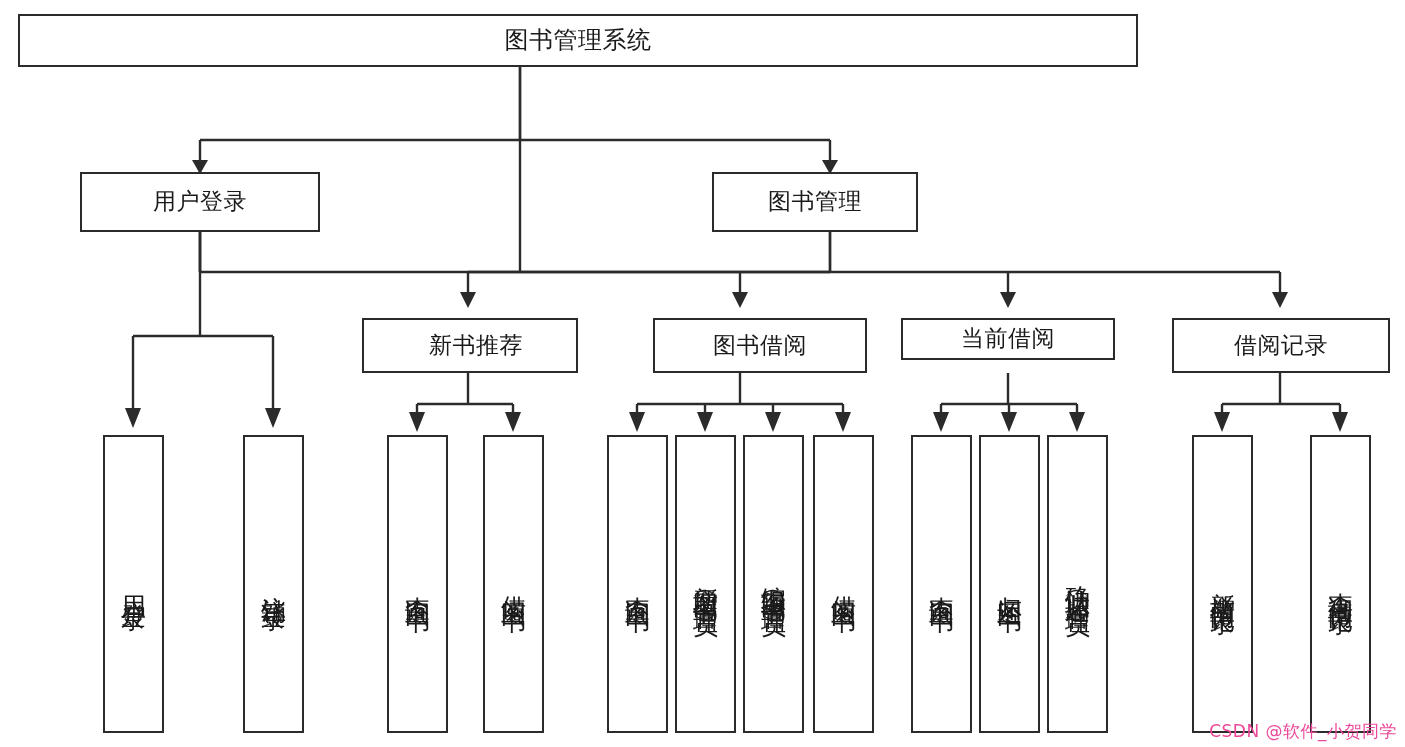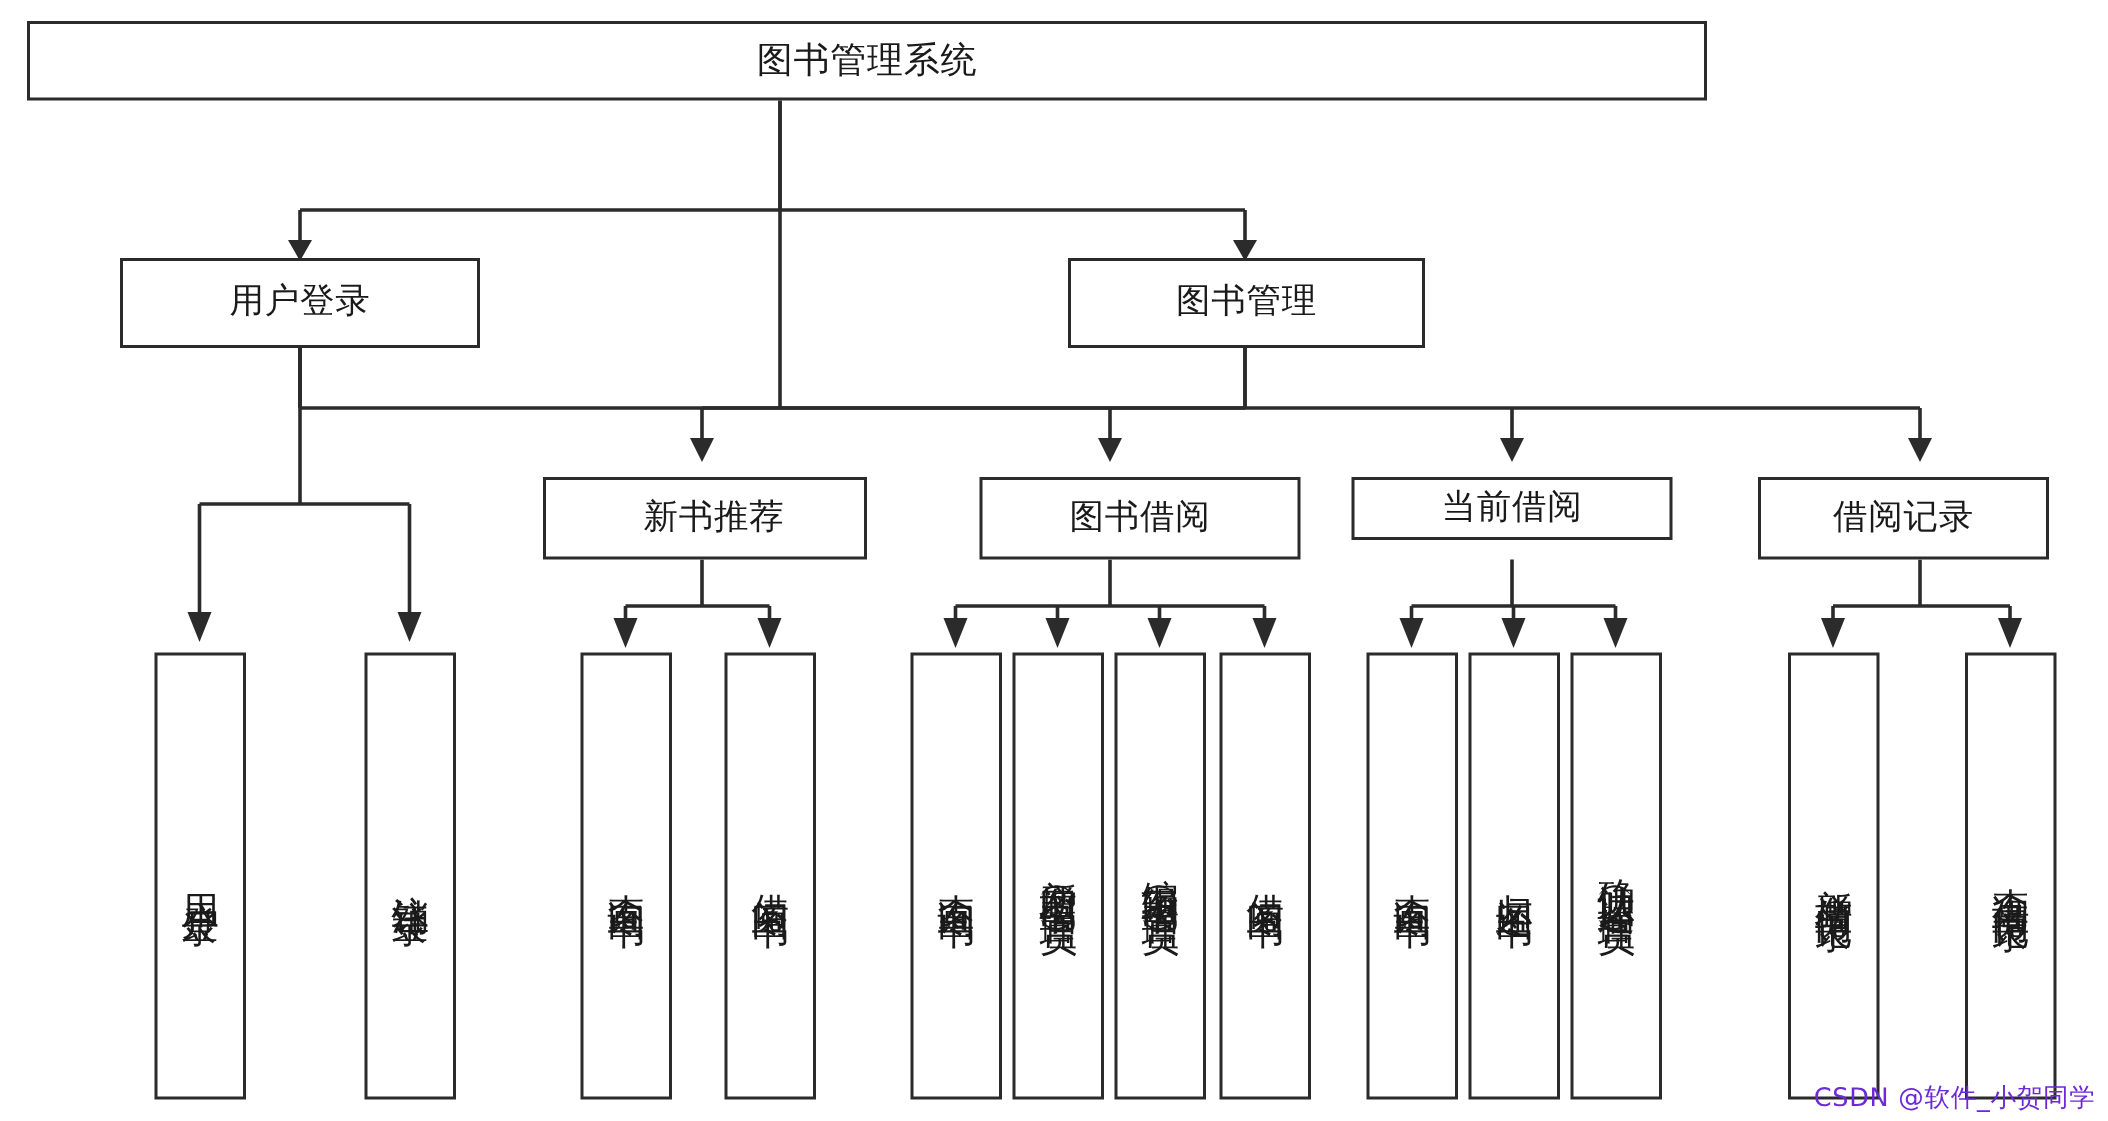--- a/index.html
+++ b/index.html
@@ -68,21 +68,21 @@
     fill: none;
   }
   .arrowhead {
     fill: #2b2b2b;
   }
   .watermark {
     position: absolute;
     right: 8px;
     bottom: 4px;
     font-size: 17px;
-    color: #6d28d9;
+    color: #ec4899;
     letter-spacing: 0.5px;
     white-space: pre;
   }
 </style>
 </head>
 <body>
 
 <div id="canvas">
 
   <svg class="wires" viewBox="0 0 1405 747">
@@ -156,34 +156,34 @@
     <polygon class="arrowhead" points="1332,412 1348,412 1340,432"></polygon>
   </svg>
 
   <div class="node h-node root" style="left:18px; top:14px; width:1120px; height:53px;">
     <span class="node-label">图书管理系统</span>
   </div>
 
   <div class="node h-node" style="left:80px; top:172px; width:240px; height:60px;">
     <span class="node-label">用户登录</span>
   </div>
-  <div class="node h-node" style="left:712px; top:172px; width:238px; height:60px;">
+  <div class="node h-node" style="left:712px; top:172px; width:206px; height:60px;">
     <span class="node-label">图书管理</span>
   </div>
 
   <div class="node h-node" style="left:362px; top:318px; width:216px; height:55px;padding-left:12px;">
     <span class="node-label">新书推荐</span>
   </div>
   <div class="node h-node" style="left:633px; top:318px; width:214px; height:55px;margin-left:20px;">
     <span class="node-label">图书借阅</span>
   </div>
   <div class="node h-node" style="left:901px; top:318px; width:214px; height:42px;">
     <span class="node-label">当前借阅</span>
   </div>
-  <div class="node h-node" style="left:1172px; top:318px; width:194px; height:55px;">
+  <div class="node h-node" style="left:1172px; top:318px; width:218px; height:55px;">
     <span class="node-label">借阅记录</span>
   </div>
 
   <div class="node leaf" style="left:103px; top:435px; width:61px; height:298px;">
     <span class="node-label" style="font-size: 25px;">用户登录</span>
   </div>
   <div class="node leaf" style="left:243px; top:435px; width:61px; height:298px;">
     <span class="node-label" style="font-size: 25px;">注销登录</span>
   </div>
 

